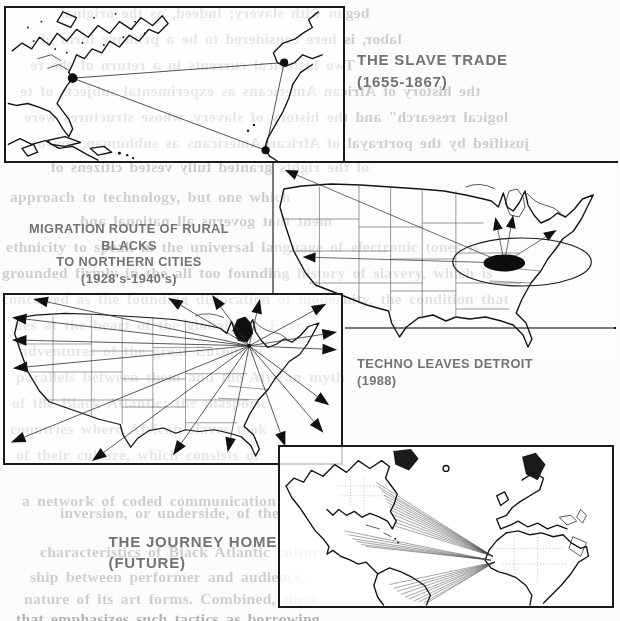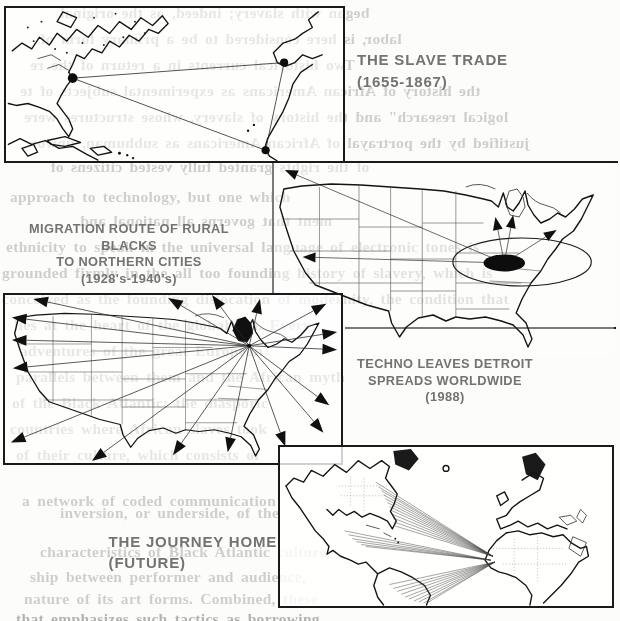--- a/index.html
+++ b/index.html
@@ -23,21 +23,21 @@
   .panel svg{position:absolute;left:0;top:0;overflow:visible;}
   .bline{position:absolute;background:#1a1a1a;z-index:2;}
   #p2-top{left:272px;top:161px;width:346px;height:2px;}
   #p2-left{left:272px;top:161px;width:2px;height:132px;}
   #p2-bottom{left:345px;top:327px;width:271px;height:2px;}
   
   .map-label{position:absolute;font-family:"Liberation Sans",sans-serif;font-weight:700;
              color:#737373;z-index:6;}
   #label-slave{left:357px;top:49px;font-size:15px;line-height:22px;letter-spacing:.8px;text-align:left;}
   #label-migration{right:362px;top:221px;font-size:12.8px;line-height:16.5px;letter-spacing:.4px;text-align:center;}
-  #label-techno{left:357px;top:356px;font-size:12.8px;line-height:16.5px;letter-spacing:.4px;text-align:center;}
+  #label-techno{left:357px;top:356px;font-size:12.8px;line-height:16.5px;letter-spacing:.4px;text-align:left;}
   #label-journey{right:343px;top:531px;font-size:15px;line-height:21px;letter-spacing:.8px;}
   .coast{fill:none;stroke:#141414;stroke-width:1.4;stroke-linejoin:round;stroke-linecap:round;}
   .thin{fill:none;stroke:#2c2c2c;stroke-width:.8;}
   .hair{fill:none;stroke:#555;stroke-width:.6;}
   .dotted{fill:none;stroke:#8a8a8a;stroke-width:.5;stroke-dasharray:1.2,2;}
 </style>
 </head>
 <body>
 
 <div id="page">
@@ -242,21 +242,20 @@
     <div>THE SLAVE TRADE</div>
     <div>(1655-1867)</div>
   </div>
   <div class="map-label" id="label-migration">
     <div>MIGRATION ROUTE OF RURAL BLACKS</div>
     <div>TO NORTHERN CITIES</div>
     <div>(1928's-1940's)</div>
   </div>
   <div class="map-label" id="label-techno">
     <div>TECHNO LEAVES DETROIT</div>
-    <div>SPREADS WORLDWIDE</div>
     <div>(1988)</div>
   </div>
   <div class="map-label" id="label-journey">
     <div>THE JOURNEY HOME</div>
     <div>(FUTURE)</div>
   </div>
 
 </div>
 
 </body></html>

